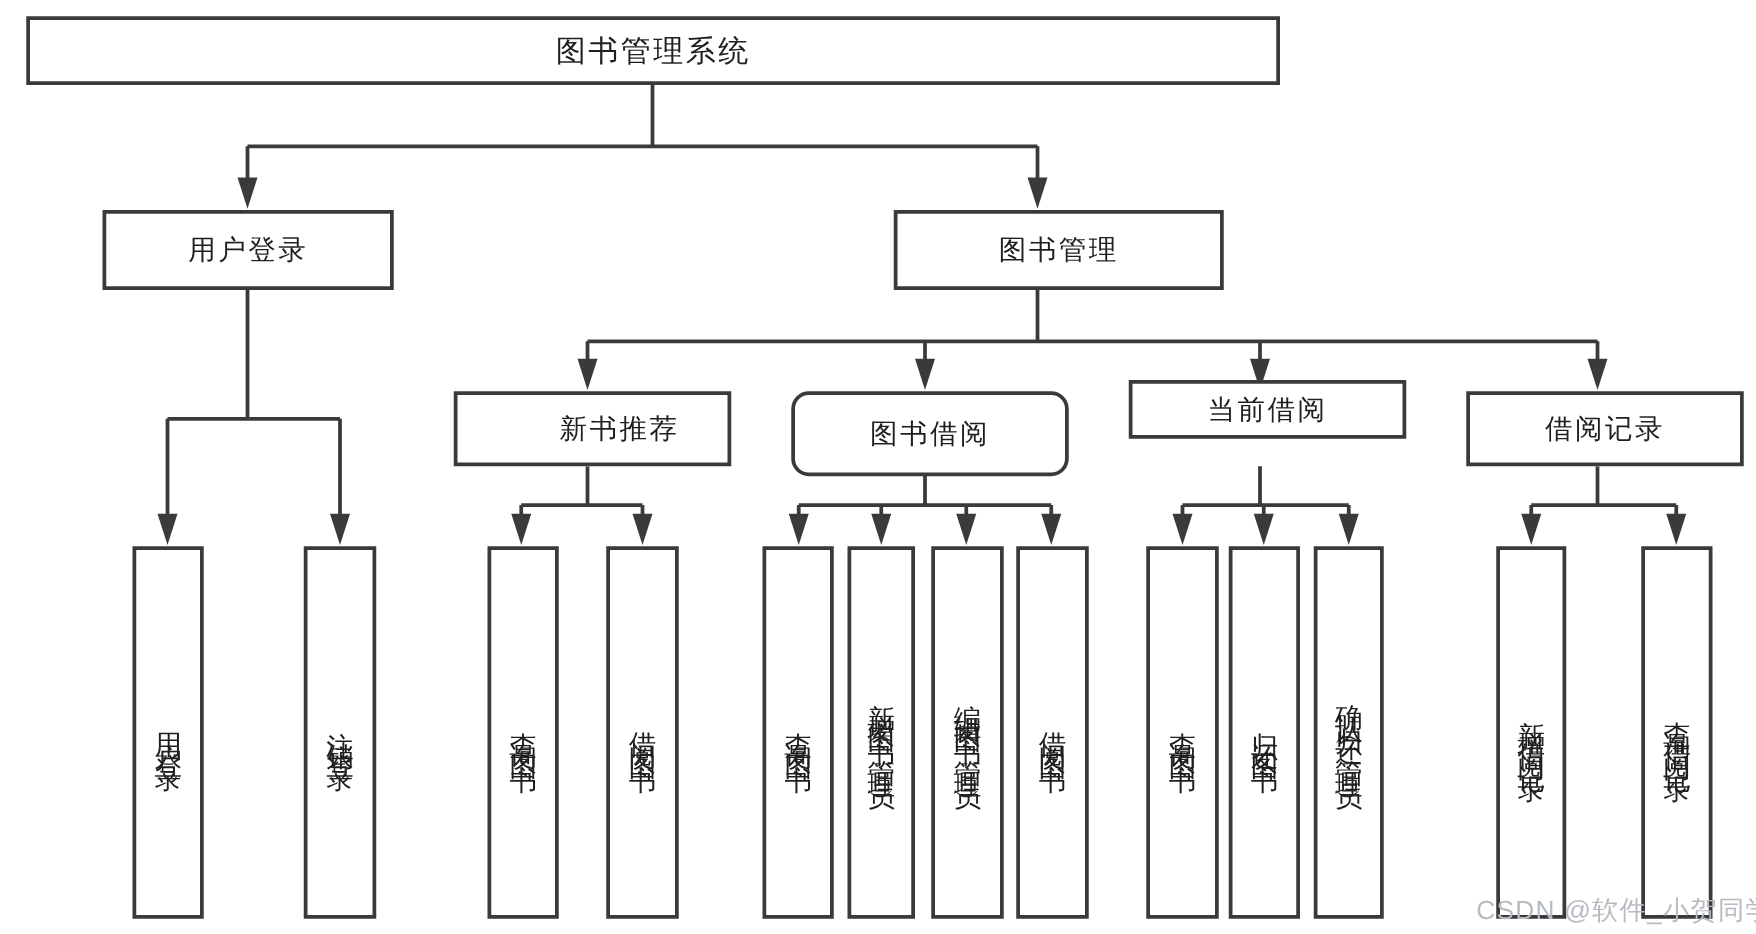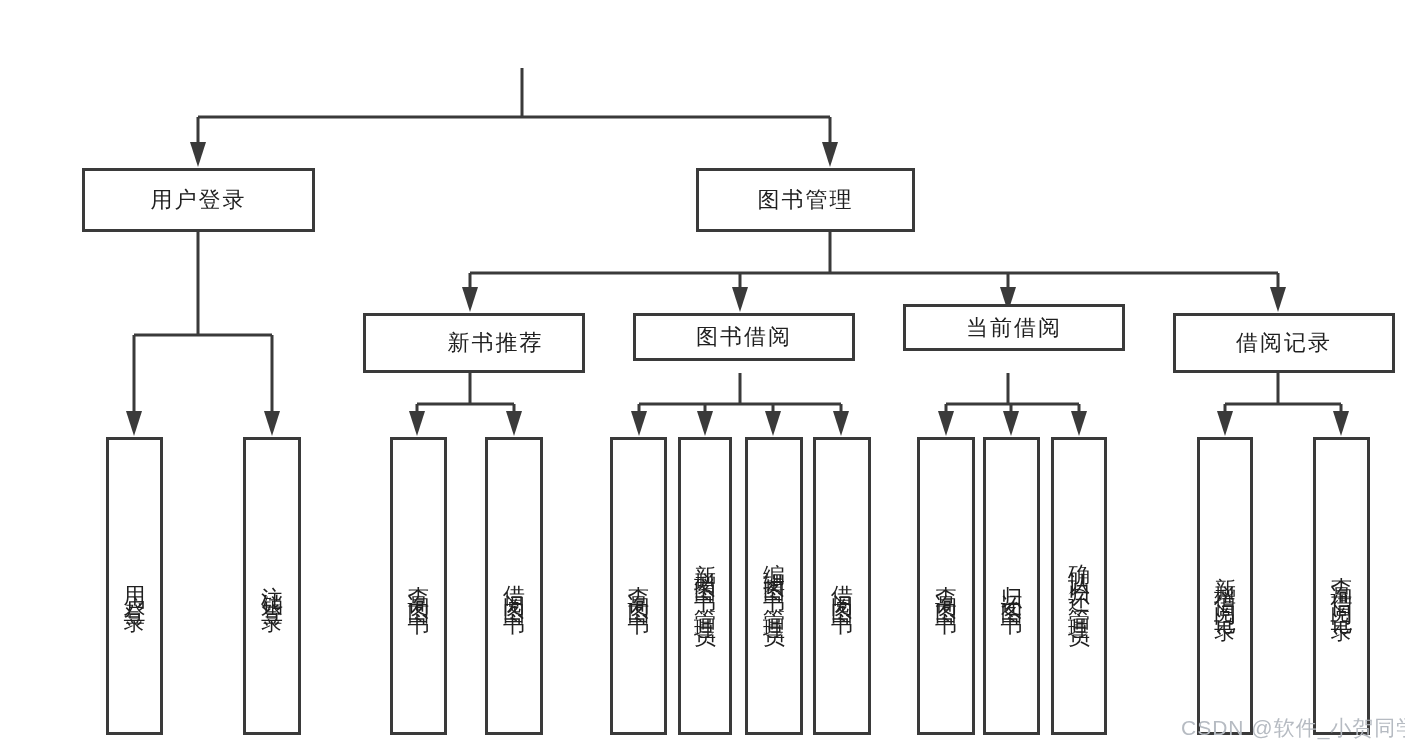--- a/index.html
+++ b/index.html
@@ -100,26 +100,27 @@
       <polygon points="765,411 781,411 773,436"></polygon>
       <polygon points="833,411 849,411 841,436"></polygon>
       <polygon points="938,411 954,411 946,436"></polygon>
       <polygon points="1003,411 1019,411 1011,436"></polygon>
       <polygon points="1071,411 1087,411 1079,436"></polygon>
       <polygon points="1217,411 1233,411 1225,436"></polygon>
       <polygon points="1333,411 1349,411 1341,436"></polygon>
     </g>
   </svg>
 
+  <div class="box hbox root-box" style="left:21px; top:13px; width:1003px; height:55px;">图书管理系统</div>
 
   <div class="box hbox" style="left:82px; top:168px; width:233px; height:64px;">用户登录</div>
-  <div class="box hbox" style="left:696px; top:168px; width:219px; height:64px;">图书管理</div>
+  <div class="box hbox" style="left:715px; top:168px; width:264px; height:64px;">图书管理</div>
 
   <div class="box hbox" style="left:363px; top:313px; width:222px; height:60px;padding-left:43px;">新书推荐</div>
-  <div class="box hbox" style="left:633px; top:313px; width:222px; height:48px;">图书借阅</div>
+  <div class="box hbox" style="left:633px; top:313px; width:222px; height:68px;border-radius:14px;">图书借阅</div>
   <div class="box hbox" style="left:903px; top:304px; width:222px; height:47px;">当前借阅</div>
   <div class="box hbox" style="left:1173px; top:313px; width:222px; height:60px;">借阅记录</div>
 
   <div class="box vbox" style="left:106px; top:437px; width:57px; height:298px;">用户登录</div>
   <div class="box vbox" style="left:243px; top:437px; width:58px; height:298px;">注销登录</div>
 
   <div class="box vbox" style="left:390px; top:437px; width:57px; height:298px;">查询图书</div>
   <div class="box vbox" style="left:485px; top:437px; width:58px; height:298px;">借阅图书</div>
 
   <div class="box vbox" style="left:610px; top:437px; width:57px; height:298px;">查询图书</div>

